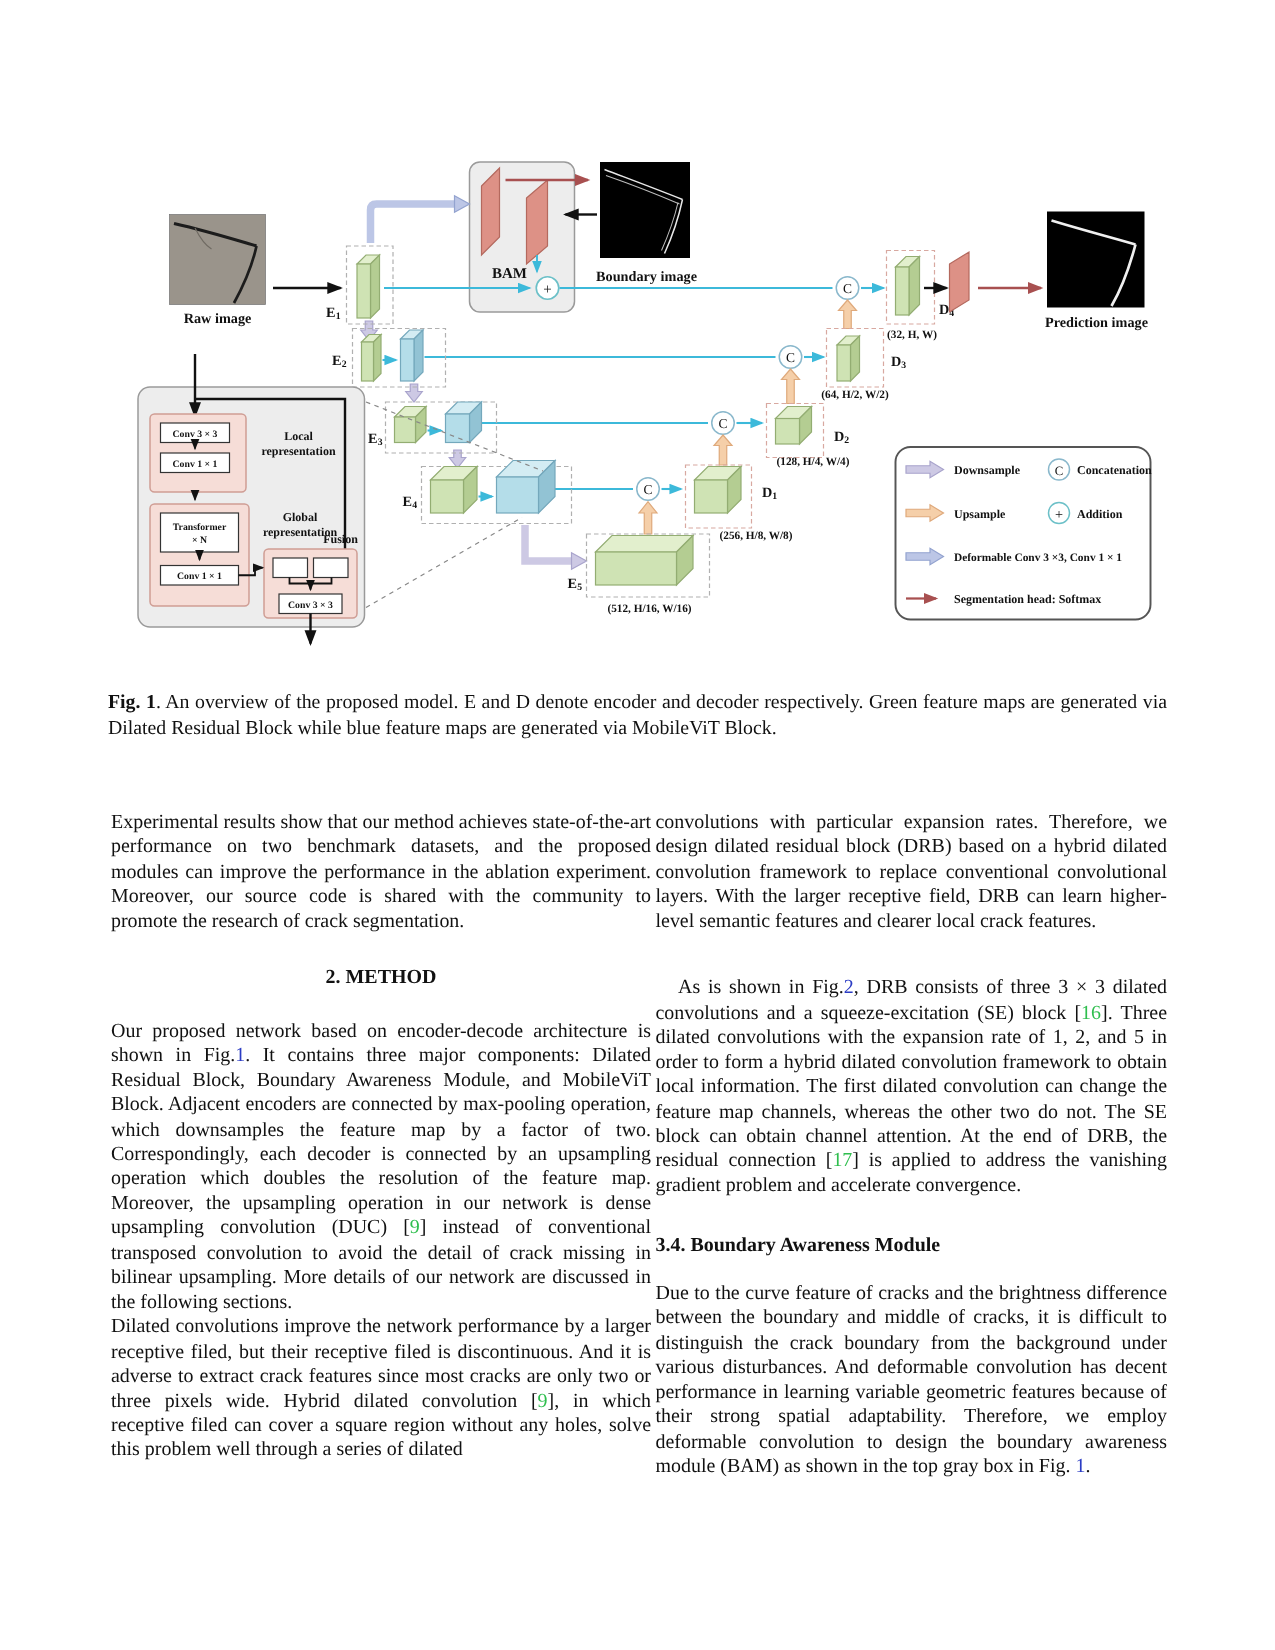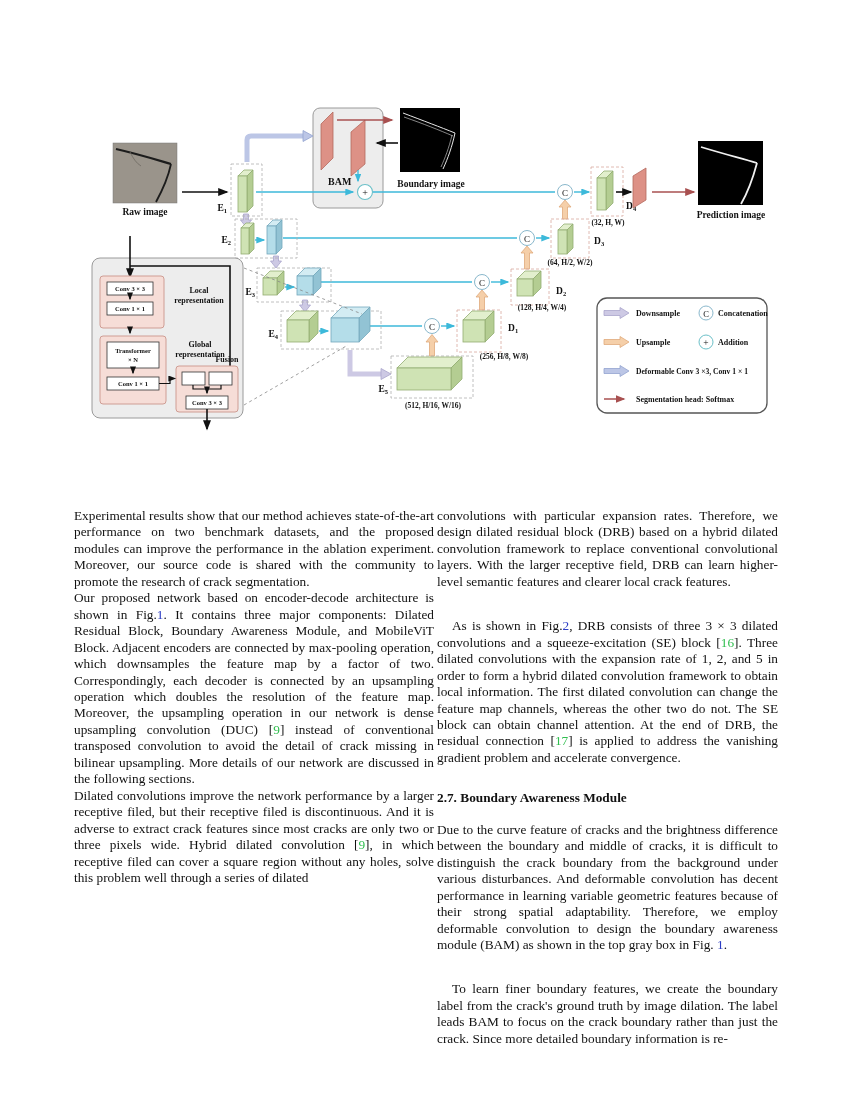--- a/index.html
+++ b/index.html
@@ -1,21 +1,21 @@
 <!DOCTYPE html>
 <html style="--ref-color: #2b3cc4; --cite-color: #2fbe4e;"><head>
 <meta charset="utf-8">
 <style>
   html,body{margin:0;padding:0;background:#ffffff;}
   .page{position:relative;width:850px;height:1100px;background:#fff;overflow:hidden;
         font-family:"Liberation Serif", serif;color:#111;}
   svg text{font-family:"Liberation Serif", serif;fill:#111;}
   .caption{position:absolute;left:72px;top:459px;width:706px;font-size:13.2px;
            line-height:1.3;text-align:justify;}
-  .col{position:absolute;top:508px;font-size:13.3px;line-height:16.45px;text-align:justify;}
+  .col{position:absolute;top:540px;font-size:13.3px;line-height:16.45px;text-align:justify;}
   .col-left{left:74px;width:360px;}
   .col-right{left:437px;width:341px;}
   .para{margin:0;}
   .para.indent{text-indent:15px;margin-top:28px;}
   .h1{text-align:center;font-weight:bold;margin:21px 0 19px 0;}
   .h2{font-weight:bold;margin:24px 0 15px 0;}
   .ref{color:var(--ref-color,#2b3cc4);}
   .cite{color:var(--cite-color,#2fbe4e);}
   .bold{font-weight:bold;}
 </style>
@@ -278,27 +278,28 @@
     <text x="718" y="345" font-size="8" font-weight="bold">Addition</text>
 
     <polygon points="604,368.5 620,368.5 620,365.5 629,371 620,376.5 620,373.5 604,373.5" fill="#bcc6e6" stroke="#93a3cf" stroke-width="0.8"></polygon>
     <text x="636" y="374" font-size="7.6" font-weight="bold">Deformable Conv 3 ×3,   Conv 1 × 1</text>
 
     <line x1="604" y1="399" x2="624" y2="399" stroke="#a85050" stroke-width="1.5" marker-end="url(#mRed)"></line>
     <text x="636" y="402" font-size="8" font-weight="bold">Segmentation head: Softmax</text>
   </g>
 </svg>
 
+<div class="caption"><span class="bold">Fig. 1</span><span>. An overview of the proposed model. E and D denote encoder and decoder respectively. Green feature maps are generated via Dilated Residual Block while blue feature maps are generated via MobileViT Block.</span></div>
 
 <div class="col col-left" id="col-left">
       <p class="para"><span>Experimental results show that our method achieves state-of-the-art performance on two benchmark datasets, and the proposed modules can improve the performance in the ablation experiment. Moreover, our source code is shared with the community to promote the research of crack segmentation.</span></p>
+      <div class="h1">2. METHOD</div>
       <p class="para"><span>Our proposed network based on encoder-decode architecture is shown in Fig.</span><span class="ref">1</span><span>. It contains three major components: Dilated Residual Block, Boundary Awareness Module, and MobileViT Block. Adjacent encoders are connected by max-pooling operation, which downsamples the feature map by a factor of two. Correspondingly, each decoder is connected by an upsampling operation which doubles the resolution of the feature map. Moreover, the upsampling operation in our network is dense upsampling convolution (DUC) [</span><span class="cite">9</span><span>] instead of conventional transposed convolution to avoid the detail of crack missing in bilinear upsampling. More details of our network are discussed in the following sections.</span></p>
       <p class="para"><span>Dilated convolutions improve the network performance by a larger receptive filed, but their receptive filed is discontinuous. And it is adverse to extract crack features since most cracks are only two or three pixels wide. Hybrid dilated convolution [</span><span class="cite">9</span><span>], in which receptive filed can cover a square region without any holes, solve this problem well through a series of dilated</span></p>
     </div>
 <div class="col col-right" id="col-right">
       <p class="para"><span>convolutions with particular expansion rates.  Therefore, we design dilated residual block (DRB) based on a hybrid dilated convolution framework to replace conventional convolutional layers. With the larger receptive field, DRB can learn higher-level semantic features and clearer local crack features.</span></p>
       <p class="para indent"><span>As is shown in Fig.</span><span class="ref">2</span><span>, DRB consists of three 3 × 3 dilated convolutions and a squeeze-excitation (SE) block [</span><span class="cite">16</span><span>]. Three dilated convolutions with the expansion rate of 1, 2, and 5 in order to form a hybrid dilated convolution framework to obtain local information.  The first dilated convolution can change the feature map channels, whereas the other two do not.  The SE block can obtain channel attention.  At the end of DRB, the residual connection [</span><span class="cite">17</span><span>] is applied to address the vanishing gradient problem and accelerate convergence.</span></p>
-      <div class="h2">2.7. Boundary Awareness Module</div>
+      <div class="h2">3.4. Boundary Awareness Module</div>
       <p class="para"><span>Due to the curve feature of cracks and the brightness difference between the boundary and middle of cracks, it is difficult to distinguish the crack boundary from the background under various disturbances. And deformable convolution has decent performance in learning variable geometric features because of their strong spatial adaptability. Therefore, we employ deformable convolution to design the boundary awareness module (BAM) as shown in the top gray box in Fig. </span><span class="ref">1</span><span>.</span></p>
-      <p class="para indent"><span>To learn finer boundary features, we create the boundary label from the crack's ground truth by image dilation. The label leads BAM to focus on the crack boundary rather than just the crack.  Since more detailed boundary information is re-</span></p>
     </div>
 
 </div>
 
 </body></html>

